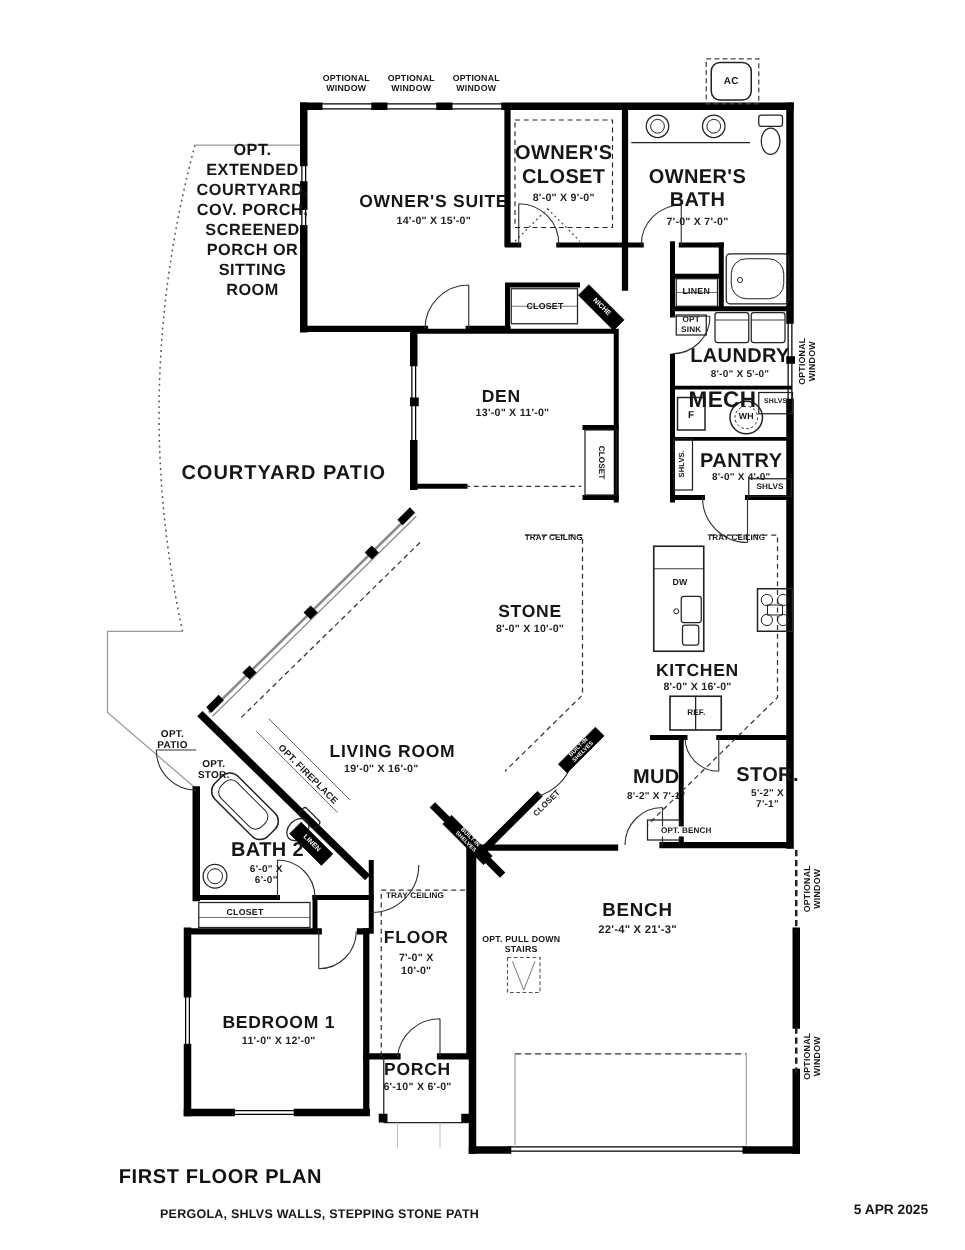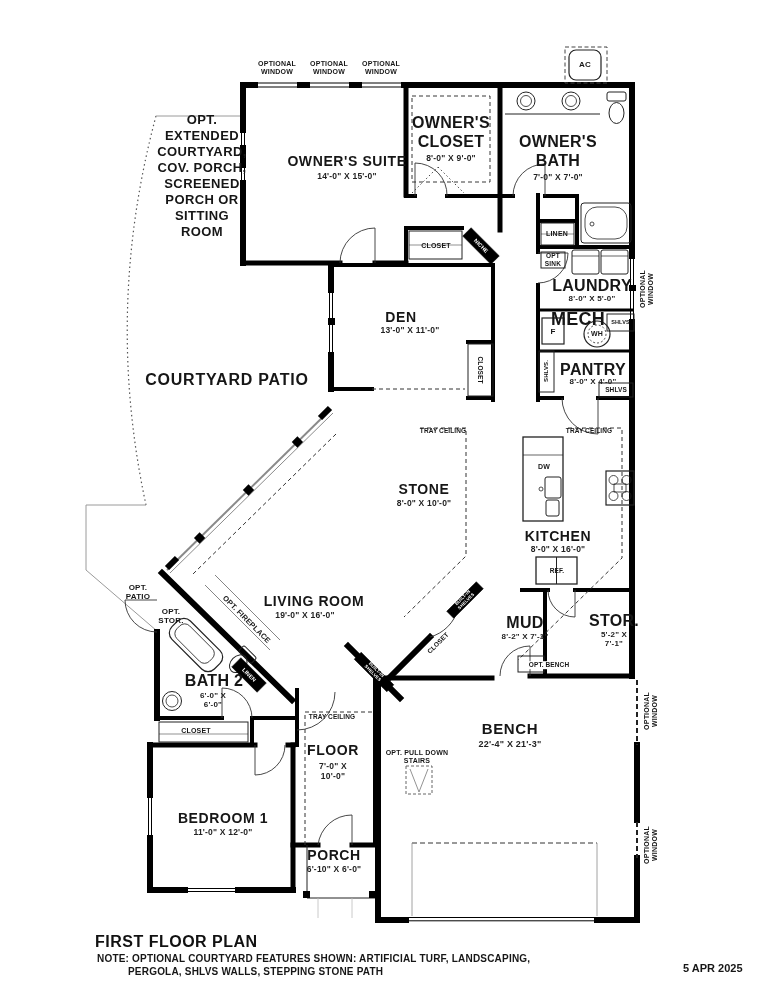--- a/index.html
+++ b/index.html
@@ -402,16 +402,15 @@
   <div class="lbl dim" style="left:510px;top:744px;font-size:9px">22'-4" X 21'-3"</div>
   <div class="lbl tiny" style="left:417px;top:757px">OPT. PULL DOWN
 STAIRS</div>
 
   <div class="lbl tiny vert-up" style="left:651px;top:711px">OPTIONAL
 WINDOW</div>
   <div class="lbl tiny vert-up" style="left:651px;top:845px">OPTIONAL
 WINDOW</div>
 
   <div class="sheet-title" style="left:95px;top:933px">FIRST FLOOR PLAN</div>
-  <div class="sheet-note" style="left:97px;top:953px">NOTE: OPTIONAL COURTYARD FEATURES SHOWN: ARTIFICIAL TURF, LANDSCAPING,</div>
   <div class="sheet-note" style="left:128px;top:966px">PERGOLA, SHLVS WALLS, STEPPING STONE PATH</div>
   <div class="sheet-date" style="left:683px;top:962px">5 APR 2025</div>
 </div>
 
 </body></html>

